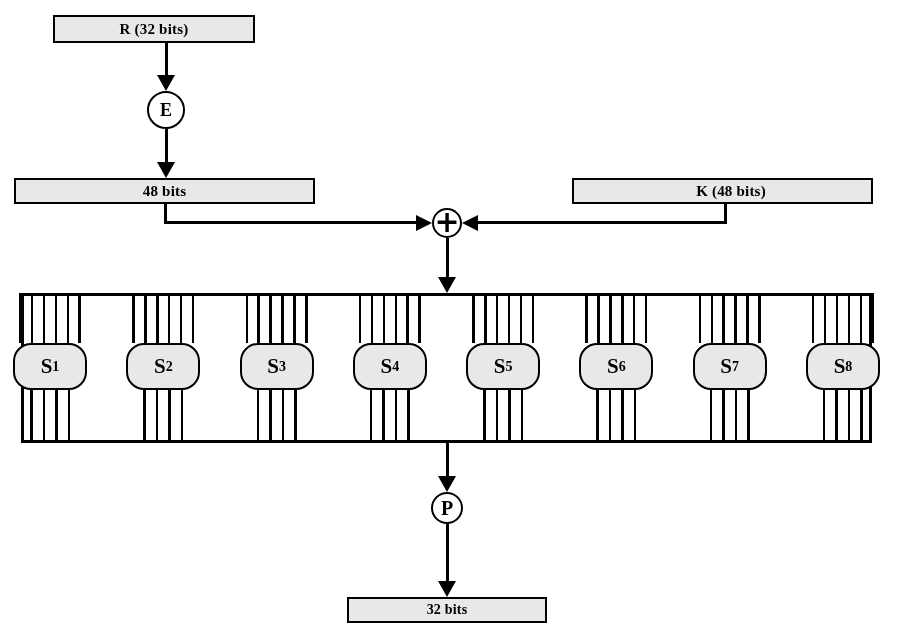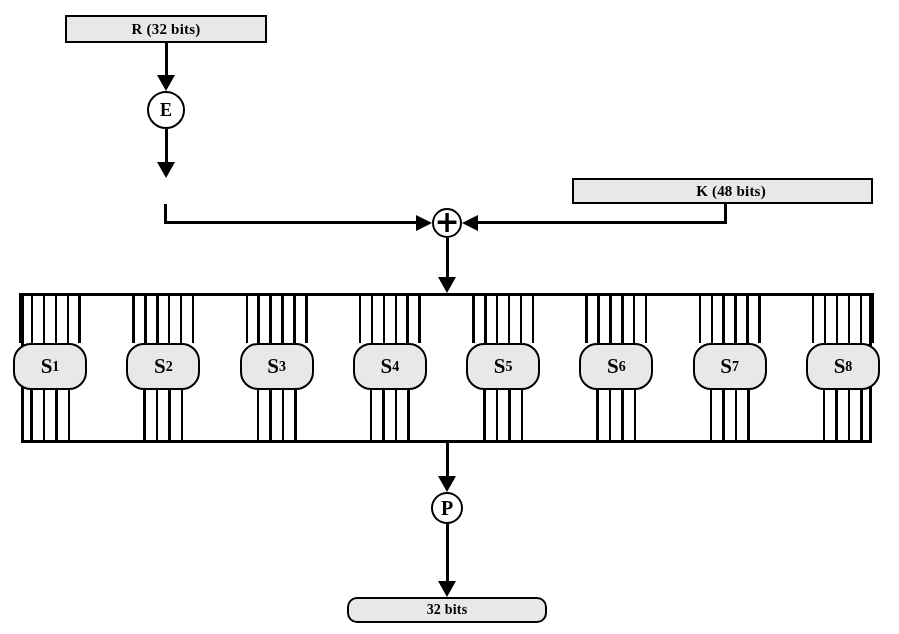--- a/index.html
+++ b/index.html
@@ -60,38 +60,41 @@
   .out-lines{flex:1;display:flex;justify-content:center;}
   .ol-inner{width:40px;display:flex;justify-content:space-between;height:100%;}
   .ol-inner .vl{width:2.5px;height:100%;background:var(--stroke,#000);}
   .small{font-size:14px;}
 </style>
 </head>
 <body style="--node-fill: #e8e8e8; --stroke: #000000; --background: #ffffff;">
 
 <div class="canvas">
 
-  <div class="node" style="left:65px;top:15px;width:202px;height:28px;">
+  <div class="node" style="left:53px;top:15px;width:202px;height:28px;">
     <span>R (32 bits)</span>
   </div>
 
   <div class="varrow" style="left:157px;top:43px;height:48px;">
     <div class="shaft"></div>
     <div class="head"></div>
   </div>
 
   <div class="circle e">
     <span>E</span>
   </div>
 
   <div class="varrow" style="left:157px;top:129px;height:49px;">
     <div class="shaft"></div>
     <div class="head"></div>
   </div>
 
+  <div class="node" style="left:14px;top:178px;width:301px;height:26px;">
+    <span>48 bits</span>
+  </div>
 
   <div class="vline" style="left:164px;top:204px;width:3px;height:20px;"></div>
   <div class="hline" style="left:164px;top:221px;width:254px;height:3px;"></div>
   <div class="ah-right" style="left:416px;top:215px;"></div>
 
   <div class="circle xor">
     <span>+</span>
   </div>
 
   <div class="node" style="left:572px;top:178px;width:301px;height:26px;padding-left:17px;">
@@ -304,17 +307,17 @@
 
   <div class="circle p">
     <span>P</span>
   </div>
 
   <div class="varrow" style="left:438px;top:524px;height:73px;">
     <div class="shaft"></div>
     <div class="head"></div>
   </div>
 
-  <div class="node small" style="left:347px;top:597px;width:200px;height:26px;border-radius:10px;">
+  <div class="node small" style="left:347px;top:597px;width:200px;height:26px;">
     <span>32 bits</span>
   </div>
 
 </div>
 
 </body></html>

